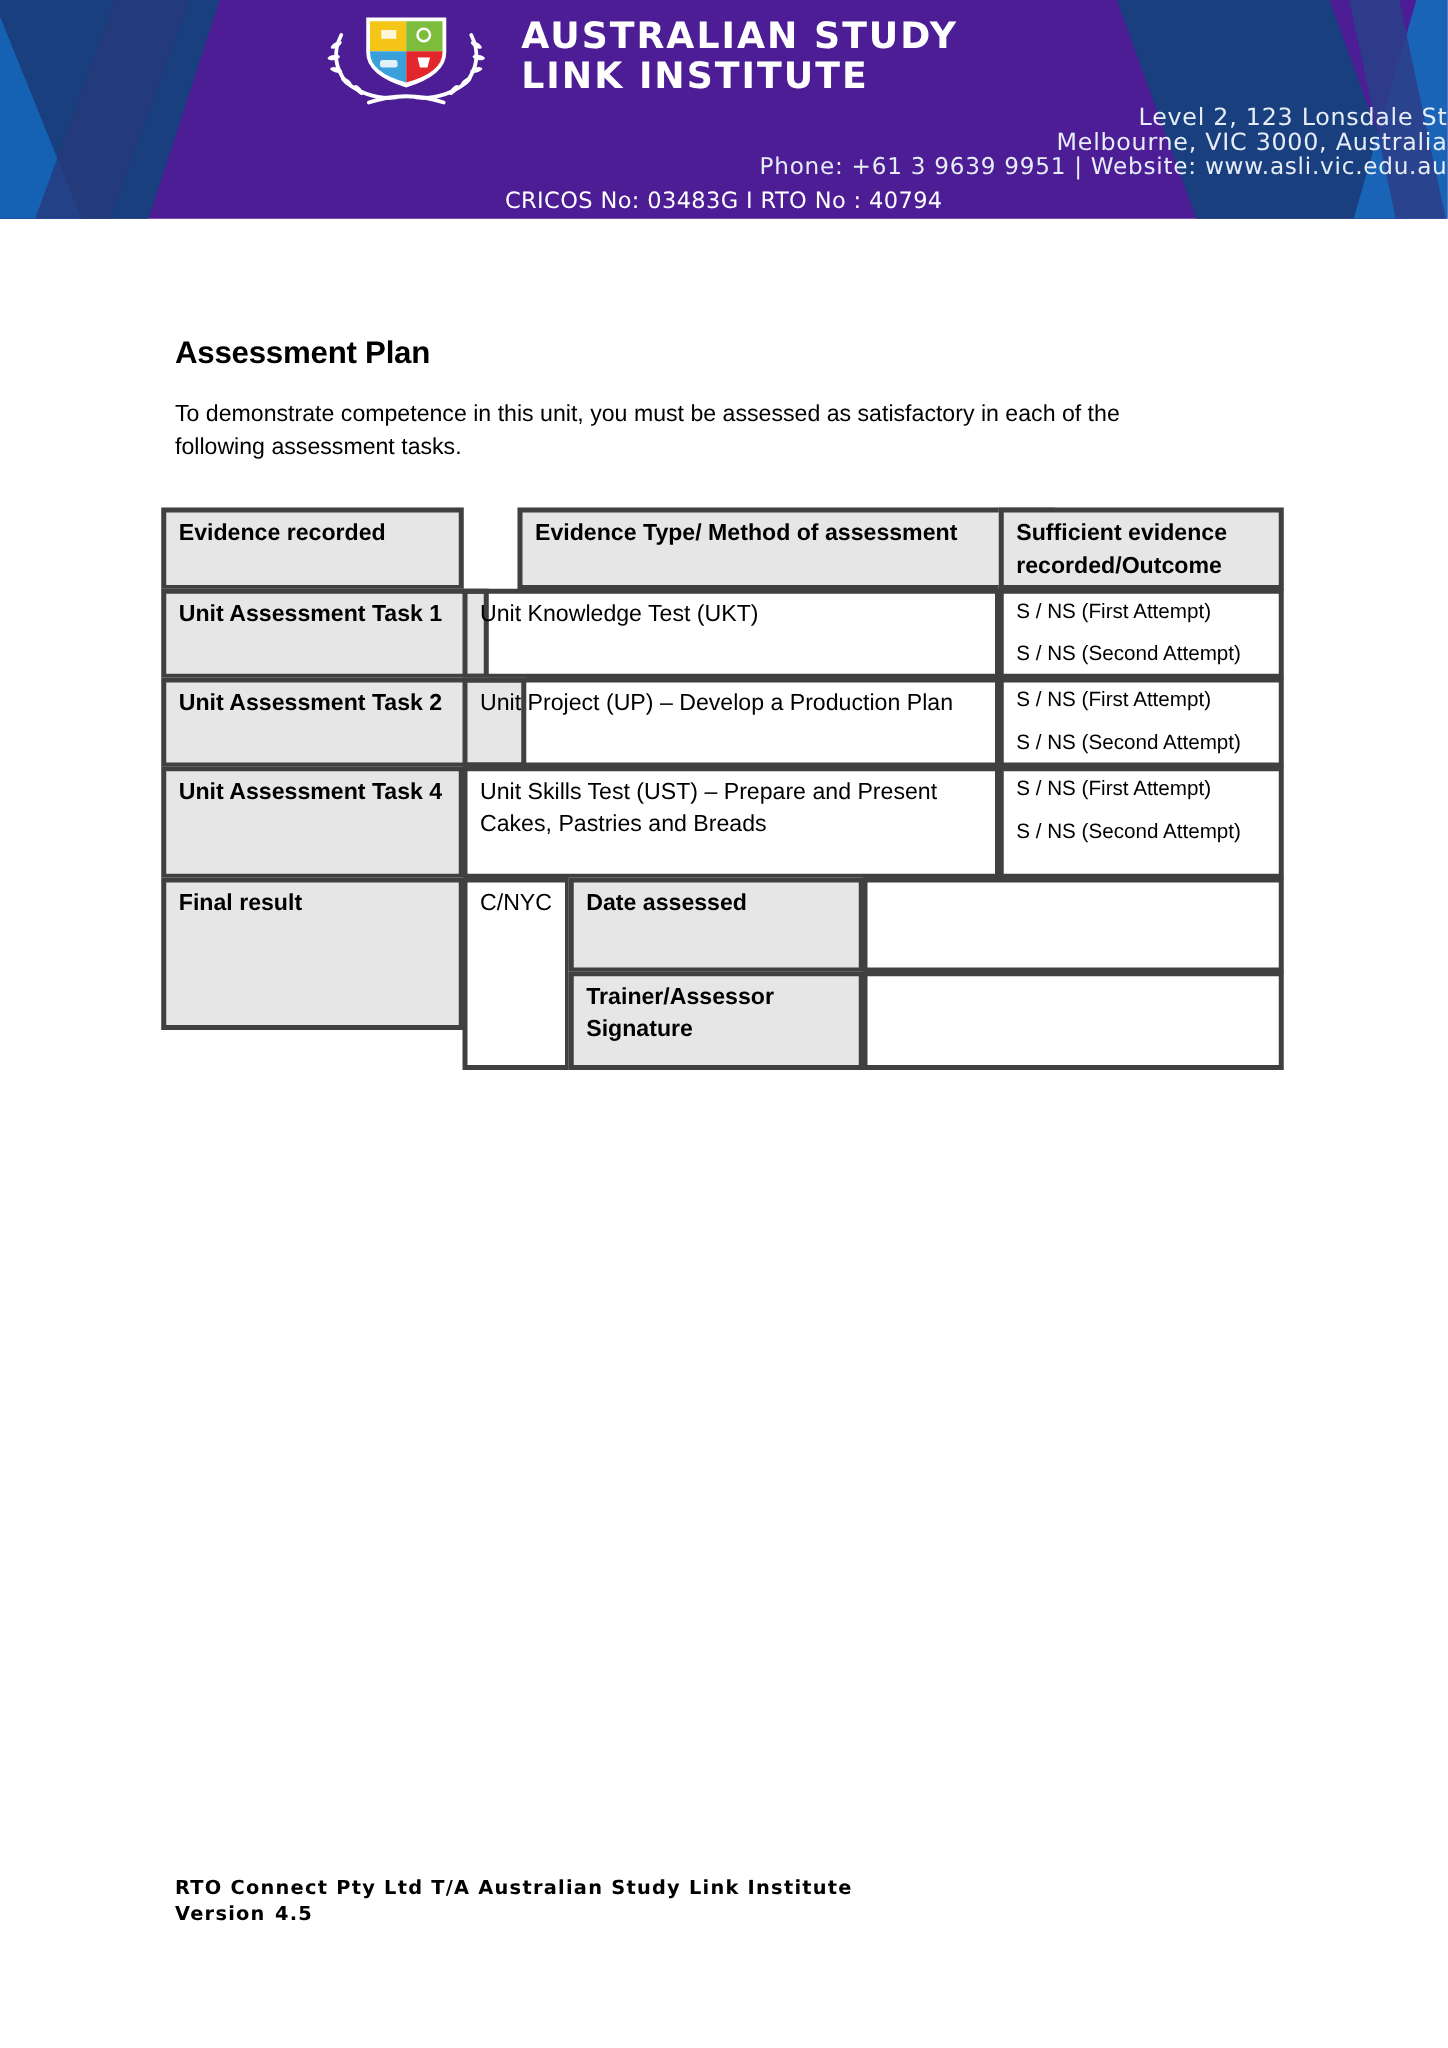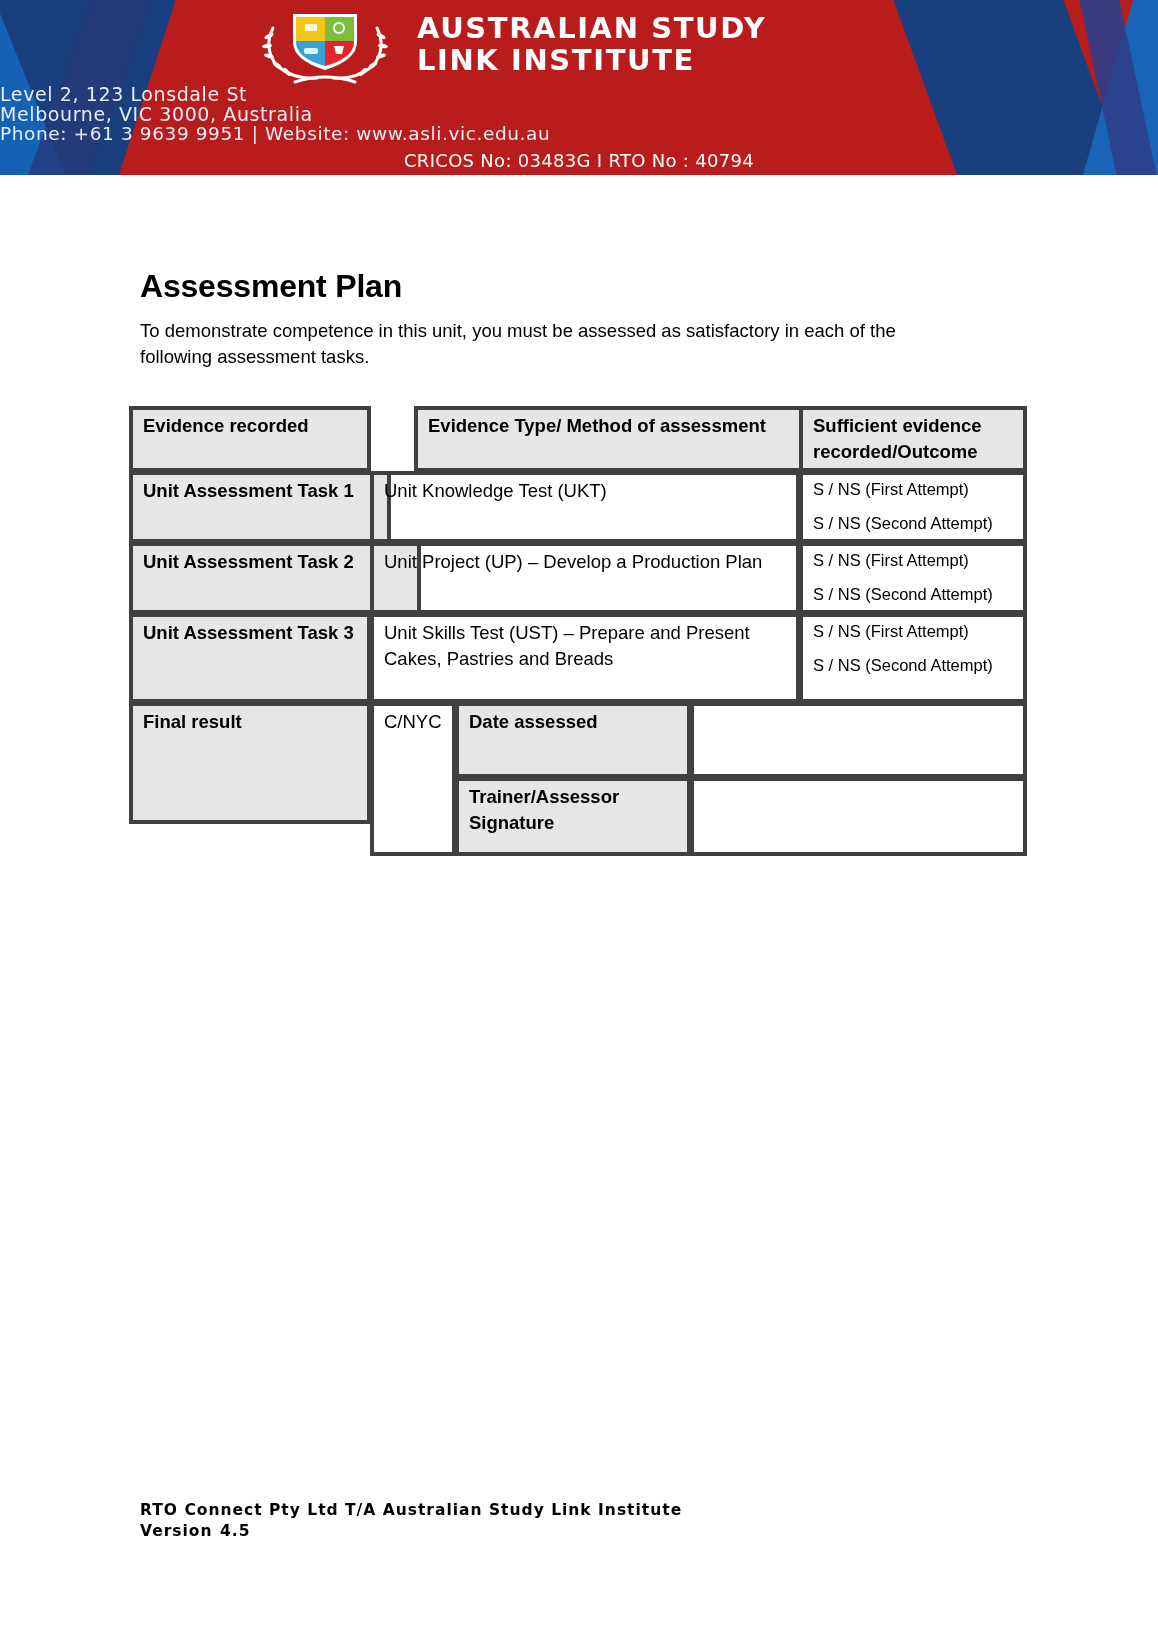--- a/index.html
+++ b/index.html
@@ -1,39 +1,39 @@
 <!DOCTYPE html>
 <html><head>
   <meta charset="utf-8">
   <style>
     * { box-sizing: border-box; margin: 0; padding: 0; }
     html, body { width: 1158px; height: 1638px; background: #ffffff; }
     body { position: relative; font-family: "Liberation Sans", "DejaVu Sans", sans-serif; color: #000; overflow: hidden; }
 
     
-    .banner { position: absolute; left: 0; top: 0; width: 1158px; height: 175px; background: #b91c1c; overflow: hidden; }
+    .banner { position: absolute; left: 0; top: 0; width: 1158px; height: 175px; background: #4c1d95; overflow: hidden; }
     .banner .shape { position: absolute; }
     .banner .s1 { left: -60px; top: -40px; width: 200px; height: 300px; background: #1a3f7e; transform: skewX(-18deg); }
     .banner .s2 { left: -40px; top: 0; width: 70px; height: 175px; background: #1562b5; transform: skewX(22deg); }
     .banner .s3 { left: 60px; top: 0; width: 60px; height: 175px; background: #263a7a; opacity: .8; transform: skewX(-20deg); }
     .banner .s4 { right: 60px; top: -20px; width: 170px; height: 230px; background: #1a3f7e; transform: skewX(20deg); }
     .banner .s5 { right: -30px; top: 0; width: 80px; height: 175px; background: #1a64b8; transform: skewX(-16deg); }
     .banner .s6 { right: 20px; top: 0; width: 40px; height: 175px; background: #2b3f8a; transform: skewX(12deg); opacity: .9; }
 
     .logo { position: absolute; left: 255px; top: 8px; width: 140px; height: 78px; }
     .brand { position: absolute; left: 417px; top: 12px; color: #ffffff; font-family: "DejaVu Sans", sans-serif; font-weight: bold; font-size: 29px; line-height: 32px; letter-spacing: 1.6px; }
-    .addr { position: absolute; left: 0; width: 1158px; text-align: left; color: #e6edf6; font-family: "DejaVu Sans", sans-serif; font-weight: normal; letter-spacing: .6px; }
+    .addr { position: absolute; left: 0; width: 1158px; text-align: right; color: #e6edf6; font-family: "DejaVu Sans", sans-serif; font-weight: normal; letter-spacing: .6px; }
     .addr.a1 { top: 83px; font-size: 19px; padding-left: 0px; }
     .addr.a1 span { position: relative; left: 0px; }
     .addr.a2 { top: 103px; font-size: 19px; }
     .addr.a3 { top: 123px; font-size: 18.5px; }
     .cricos { position: absolute; top: 150px; left: 0; width: 1158px; text-align: center; color: #ffffff; font-family: "DejaVu Sans", sans-serif; font-size: 18px; letter-spacing: .3px; }
 
     
-    .title { position: absolute; left: 140px; top: 268px; font-size: 32px; font-weight: bold; font-family: "Liberation Sans", sans-serif; letter-spacing: -.2px; }
+    .title { position: absolute; left: 140px; top: 268px; font-size: 25px; font-weight: bold; font-family: "Liberation Sans", sans-serif; letter-spacing: -.2px; }
     .intro { position: absolute; left: 140px; top: 318px; width: 820px; font-size: 18.5px; line-height: 26px; }
 
     
     .tbl { position: absolute; left: 129px; top: 406px; width: 898px; height: 450px; }
     .cell { position: absolute; border: 4px solid #404040; font-size: 18.5px; line-height: 26px; padding: 3px 10px; }
     .shade { background: #e6e6e6; }
     .b { font-weight: bold; }
     .small { font-size: 16.5px; line-height: 24px; padding-top: 2px; }
     .small .line2 { display: block; margin-top: 10px; }
 
@@ -109,21 +109,21 @@
     <span class="line2">S / NS (Second Attempt)</span>
   </div>
 
   <div class="cell shade b" style="left:0;top:136px;width:292px;height:72px;">Unit Assessment Task 2</div>
   <div class="cell" style="left:241px;top:136px;width:430px;height:72px;">Unit Project (UP) – Develop a Production Plan</div>
   <div class="cell small" style="left:670px;top:136px;width:228px;height:72px;">
     <span>S / NS (First Attempt)</span>
     <span class="line2">S / NS (Second Attempt)</span>
   </div>
 
-  <div class="cell shade b" style="left:0;top:207px;width:242px;height:90px;">Unit Assessment Task 3</div>
+  <div class="cell shade b" style="left:0;top:207px;width:242px;height:90px;">Unit Assessment Task 4</div>
   <div class="cell" style="left:241px;top:207px;width:430px;height:90px;">Unit Skills Test (UST) – Prepare and Present Cakes, Pastries and Breads</div>
   <div class="cell small" style="left:670px;top:207px;width:228px;height:90px;">
     <span>S / NS (First Attempt)</span>
     <span class="line2">S / NS (Second Attempt)</span>
   </div>
 
   <div class="cell shade b" style="left:0;top:296px;width:242px;height:122px;">Final result</div>
   <div class="cell" style="left:241px;top:296px;width:86px;height:154px;">C/NYC</div>
   <div class="cell shade b" style="left:326px;top:296px;width:236px;height:76px;">Date assessed</div>
   <div class="cell" style="left:561px;top:296px;width:337px;height:76px;"></div>

